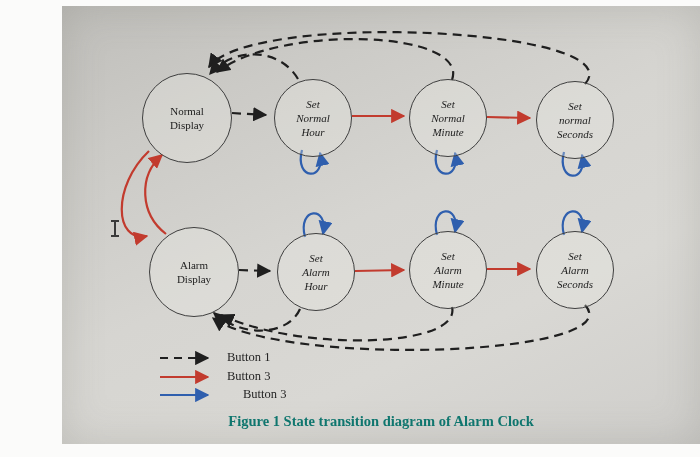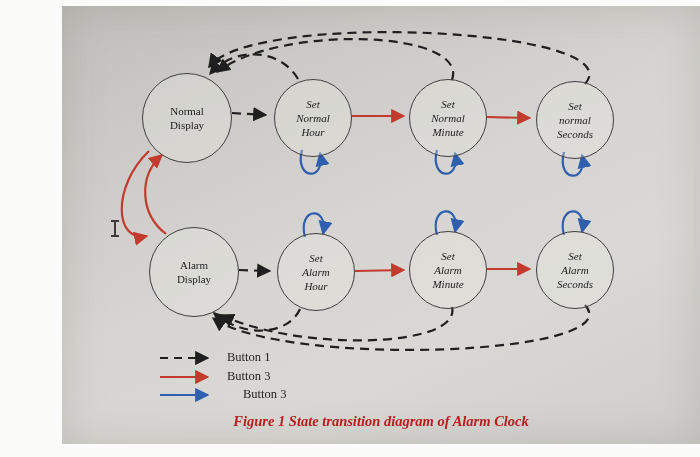--- a/index.html
+++ b/index.html
@@ -23,21 +23,21 @@
   .state.lg{width:88px;height:88px;}
   .state.sm{width:76px;height:76px;font-style:italic;}
   .state-label{
     font-size:11px;line-height:1.3;color:#1c1c1c;white-space:pre-line;
   }
   .legend-label{
     position:absolute;font-size:12.5px;color:#1f1f1f;text-align:right;
   }
   .caption{
     position:absolute;left:62px;right:0;top:413px;text-align:center;
-    font-size:14.5px;font-weight:bold;font-style:italic;color:#b91c1c;
+    font-size:14.5px;font-weight:bold;color:#0f766e;
   }
   
   .ibeam{position:absolute;left:109px;top:220px;width:12px;height:17px;}
   .ibeam:before,.ibeam:after{
     content:"";position:absolute;left:2px;right:2px;height:2px;background:#3a3a3a;
   }
   .ibeam:before{top:0;}
   .ibeam:after{bottom:0;}
   .ibeam span{
     position:absolute;left:5px;top:1px;bottom:1px;width:2px;background:#3a3a3a;display:block;

